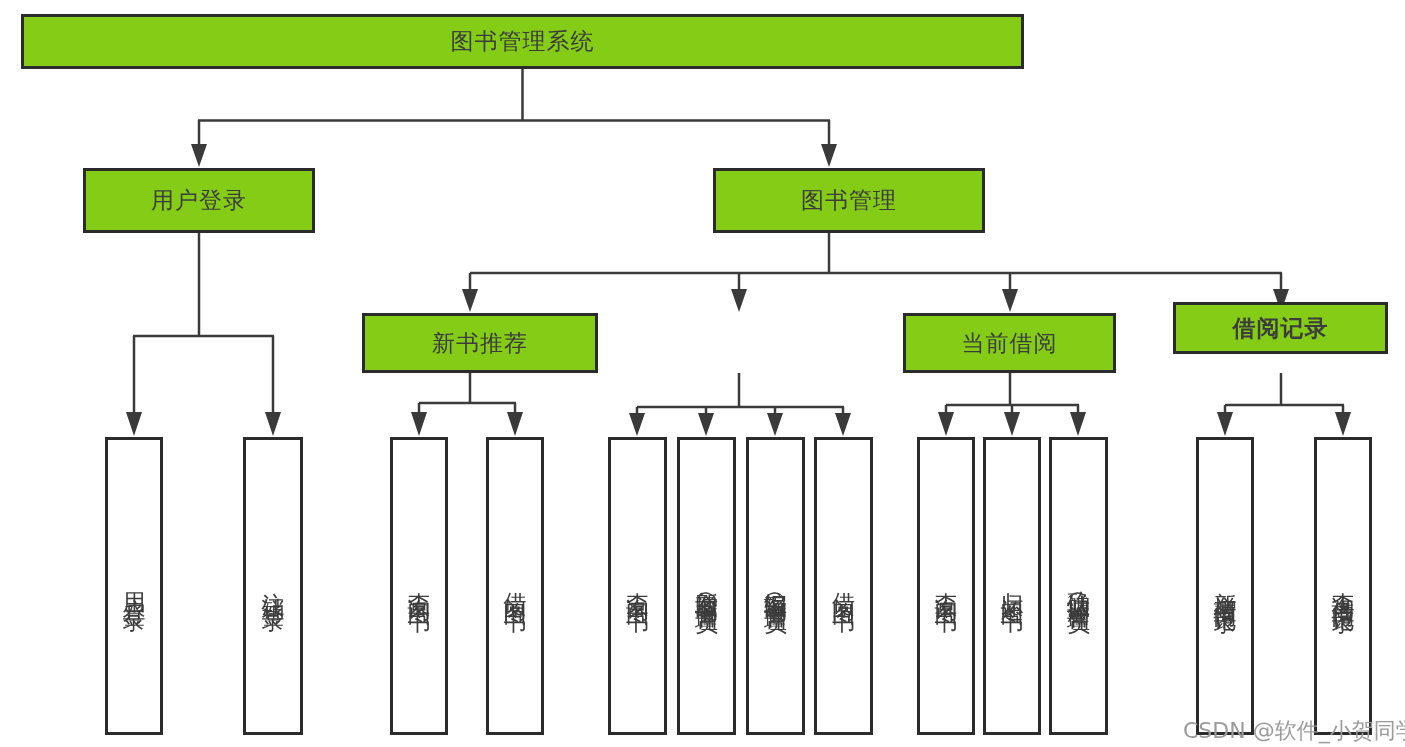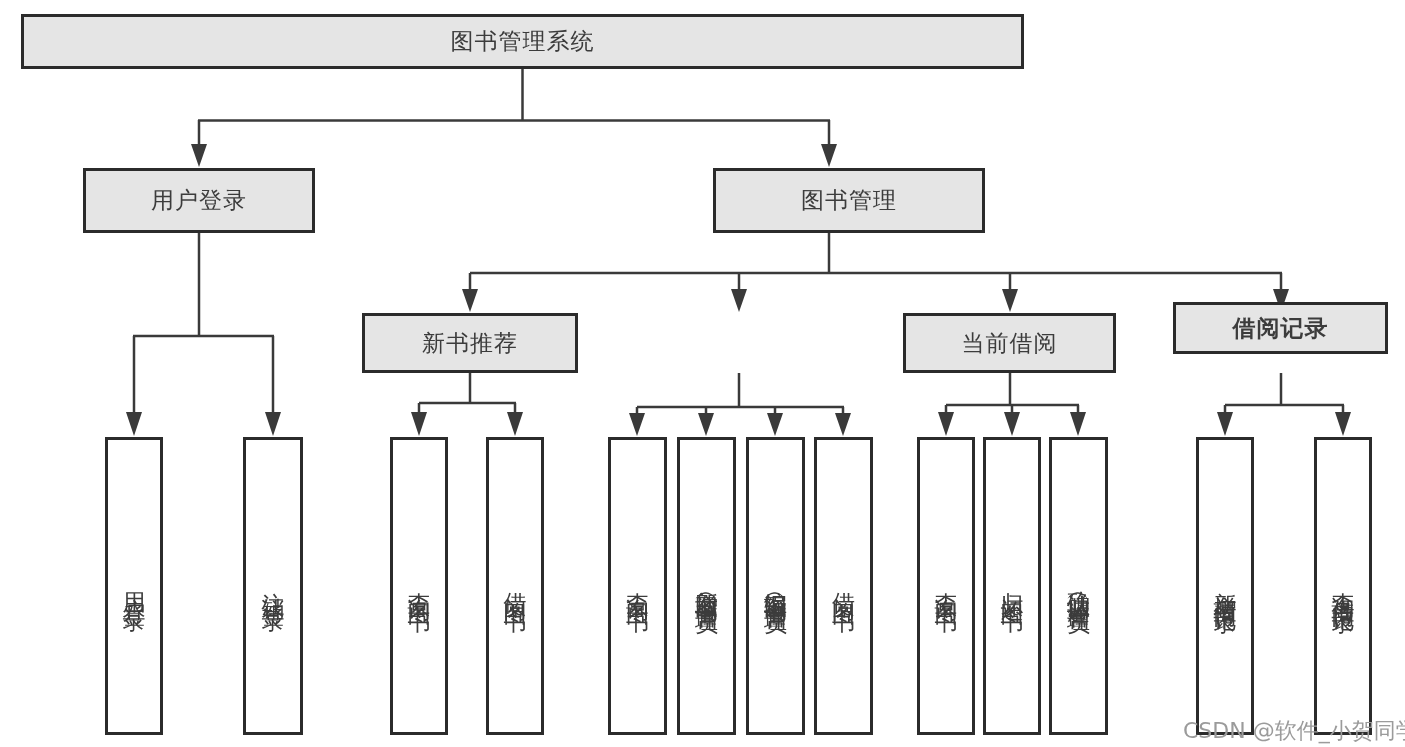--- a/index.html
+++ b/index.html
@@ -1,20 +1,20 @@
 <!DOCTYPE html>
 <html><head>
 <meta charset="utf-8">
 <style>
   html,body{margin:0;padding:0;background:#ffffff;}
   body{font-family:"DejaVu Sans",sans-serif;}
   #canvas{position:relative;width:1405px;height:747px;background:#ffffff;overflow:hidden;}
   svg.connectors{position:absolute;left:0;top:0;width:1405px;height:747px;z-index:1;}
   .hbox{
-    position:absolute;box-sizing:border-box;border:3px solid #2b2b2b;background:#e5e5e5;
+    position:absolute;box-sizing:border-box;border:3px solid #2b2b2b;background:#84cc16;
     display:flex;align-items:center;justify-content:center;
     font-size:23px;color:#3c3c3c;letter-spacing:1px;z-index:2;white-space:nowrap;
   }
   .vbox{
     position:absolute;box-sizing:border-box;border:3px solid #2b2b2b;background:#ffffff;
     top:437px;height:298px;z-index:2;
     display:flex;align-items:center;justify-content:center;
     writing-mode:vertical-rl;text-orientation:mixed;
     font-size:23px;color:#3c3c3c;letter-spacing:6px;line-height:1;
   }
@@ -88,21 +88,21 @@
     <polygon points="1217,412 1233,412 1225,436" fill="#3a3a3a" stroke="none"></polygon>
     <path d="M1343,405 V414"></path>
     <polygon points="1335,412 1351,412 1343,436" fill="#3a3a3a" stroke="none"></polygon>
   </svg>
 
   <div class="hbox" style="left:21px;top:14px;width:1003px;height:55px;">图书管理系统</div>
 
   <div class="hbox" style="left:83px;top:168px;width:232px;height:65px;">用户登录</div>
   <div class="hbox" style="left:713px;top:168px;width:272px;height:65px;">图书管理</div>
 
-  <div class="hbox" style="left:362px;top:313px;width:216px;height:60px;text-align:center;">新书推荐</div>
+  <div class="hbox" style="left:362px;top:313px;width:236px;height:60px;text-align:center;">新书推荐</div>
   <div class="hbox" style="left:903px;top:313px;width:213px;height:60px;text-align:center;">当前借阅</div>
   <div class="hbox" style="left:1173px;top:302px;width:215px;height:52px;font-weight:bold;">借阅记录</div>
 
   <div class="vbox" style="left:105px;width:58px;">用户登录</div>
   <div class="vbox" style="left:243px;width:60px;">注销登录</div>
 
   <div class="vbox" style="left:390px;width:58px;">查询图书</div>
   <div class="vbox" style="left:486px;width:58px;">借阅图书</div>
 
   <div class="vbox" style="left:608px;width:59px;">查询图书</div>

